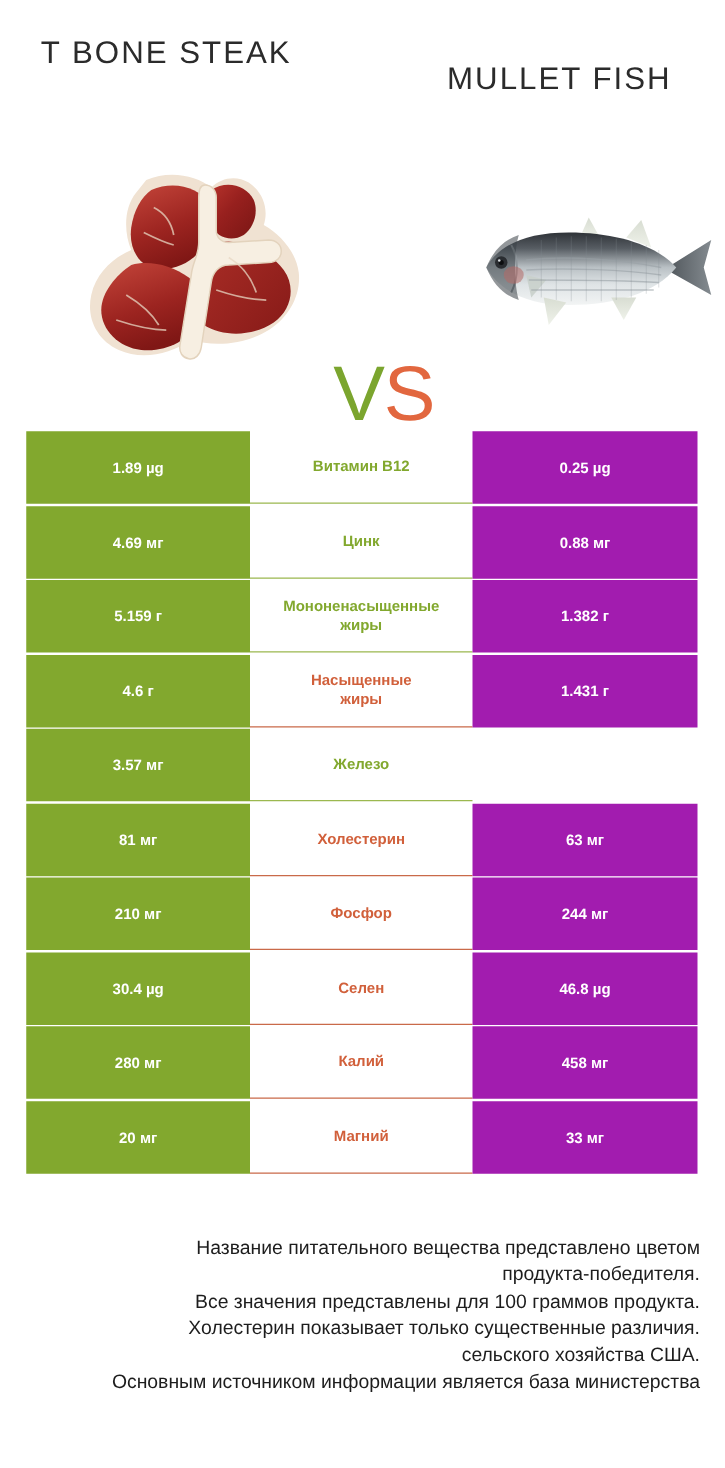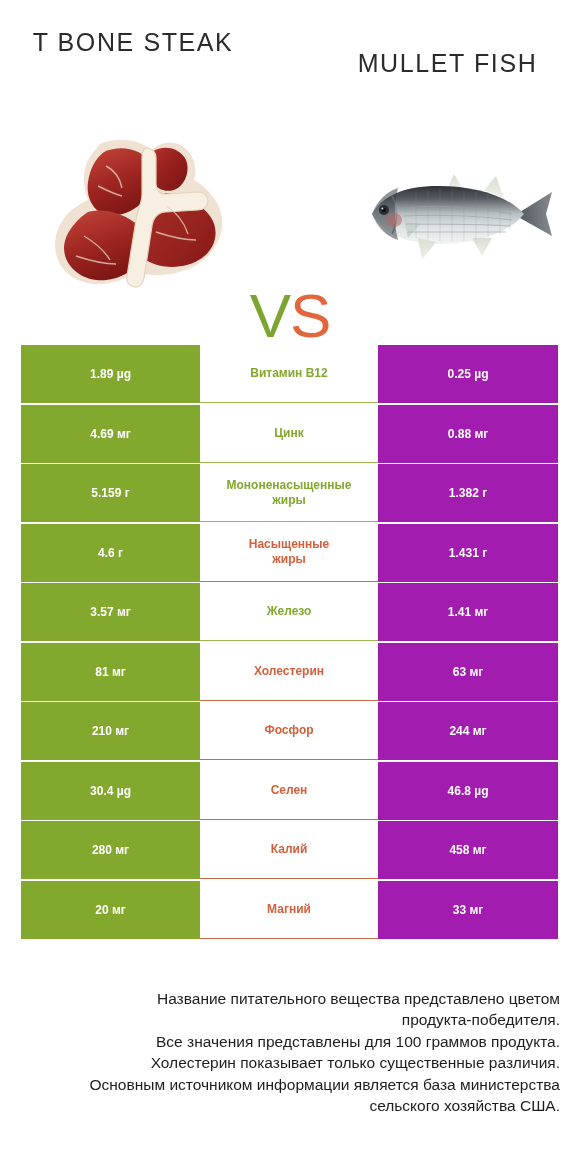--- a/index.html
+++ b/index.html
@@ -43,21 +43,21 @@
   .title-right {
     left: 330px;
     top: 47px;
     width: 235px;
   }
 
   
   .hero {
     position: absolute;
     top: 110px;
-    left: 0;
+    left: 17px;
     width: 516px;
     height: 200px;
   }
   .vs {
     position: absolute;
     left: 232px;
     top: 175px;
     width: 116px;
     text-align: center;
     font-family: "Liberation Sans", sans-serif;
@@ -307,21 +307,20 @@
         <span class="mid-line">Насыщенные</span>
         <span class="mid-line">жиры</span>
       </div>
       <div class="cell cell-right">1.431 г</div>
     </div>
     <div class="row">
       <div class="cell cell-left">3.57 мг</div>
       <div class="cell cell-mid win-green">
         <span class="mid-line">Железо</span>
       </div>
-      <div class="cell cell-right">1.41 мг</div>
     </div>
     <div class="row">
       <div class="cell cell-left">81 мг</div>
       <div class="cell cell-mid win-orange">
         <span class="mid-line">Холестерин</span>
       </div>
       <div class="cell cell-right">63 мг</div>
     </div>
     <div class="row">
       <div class="cell cell-left">210 мг</div>
@@ -351,15 +350,15 @@
       </div>
       <div class="cell cell-right">33 мг</div>
     </div>
   </div>
 
 <div class="footer">
     <p>Название питательного вещества представлено цветом</p>
     <p>продукта-победителя.</p>
     <p>Все значения представлены для 100 граммов продукта.</p>
     <p>Холестерин показывает только существенные различия.</p>
+    <p>сельского хозяйства США.</p>
     <p>Основным источником информации является база министерства</p>
-    <p>сельского хозяйства США.</p>
   </div>
 
 </body></html>

